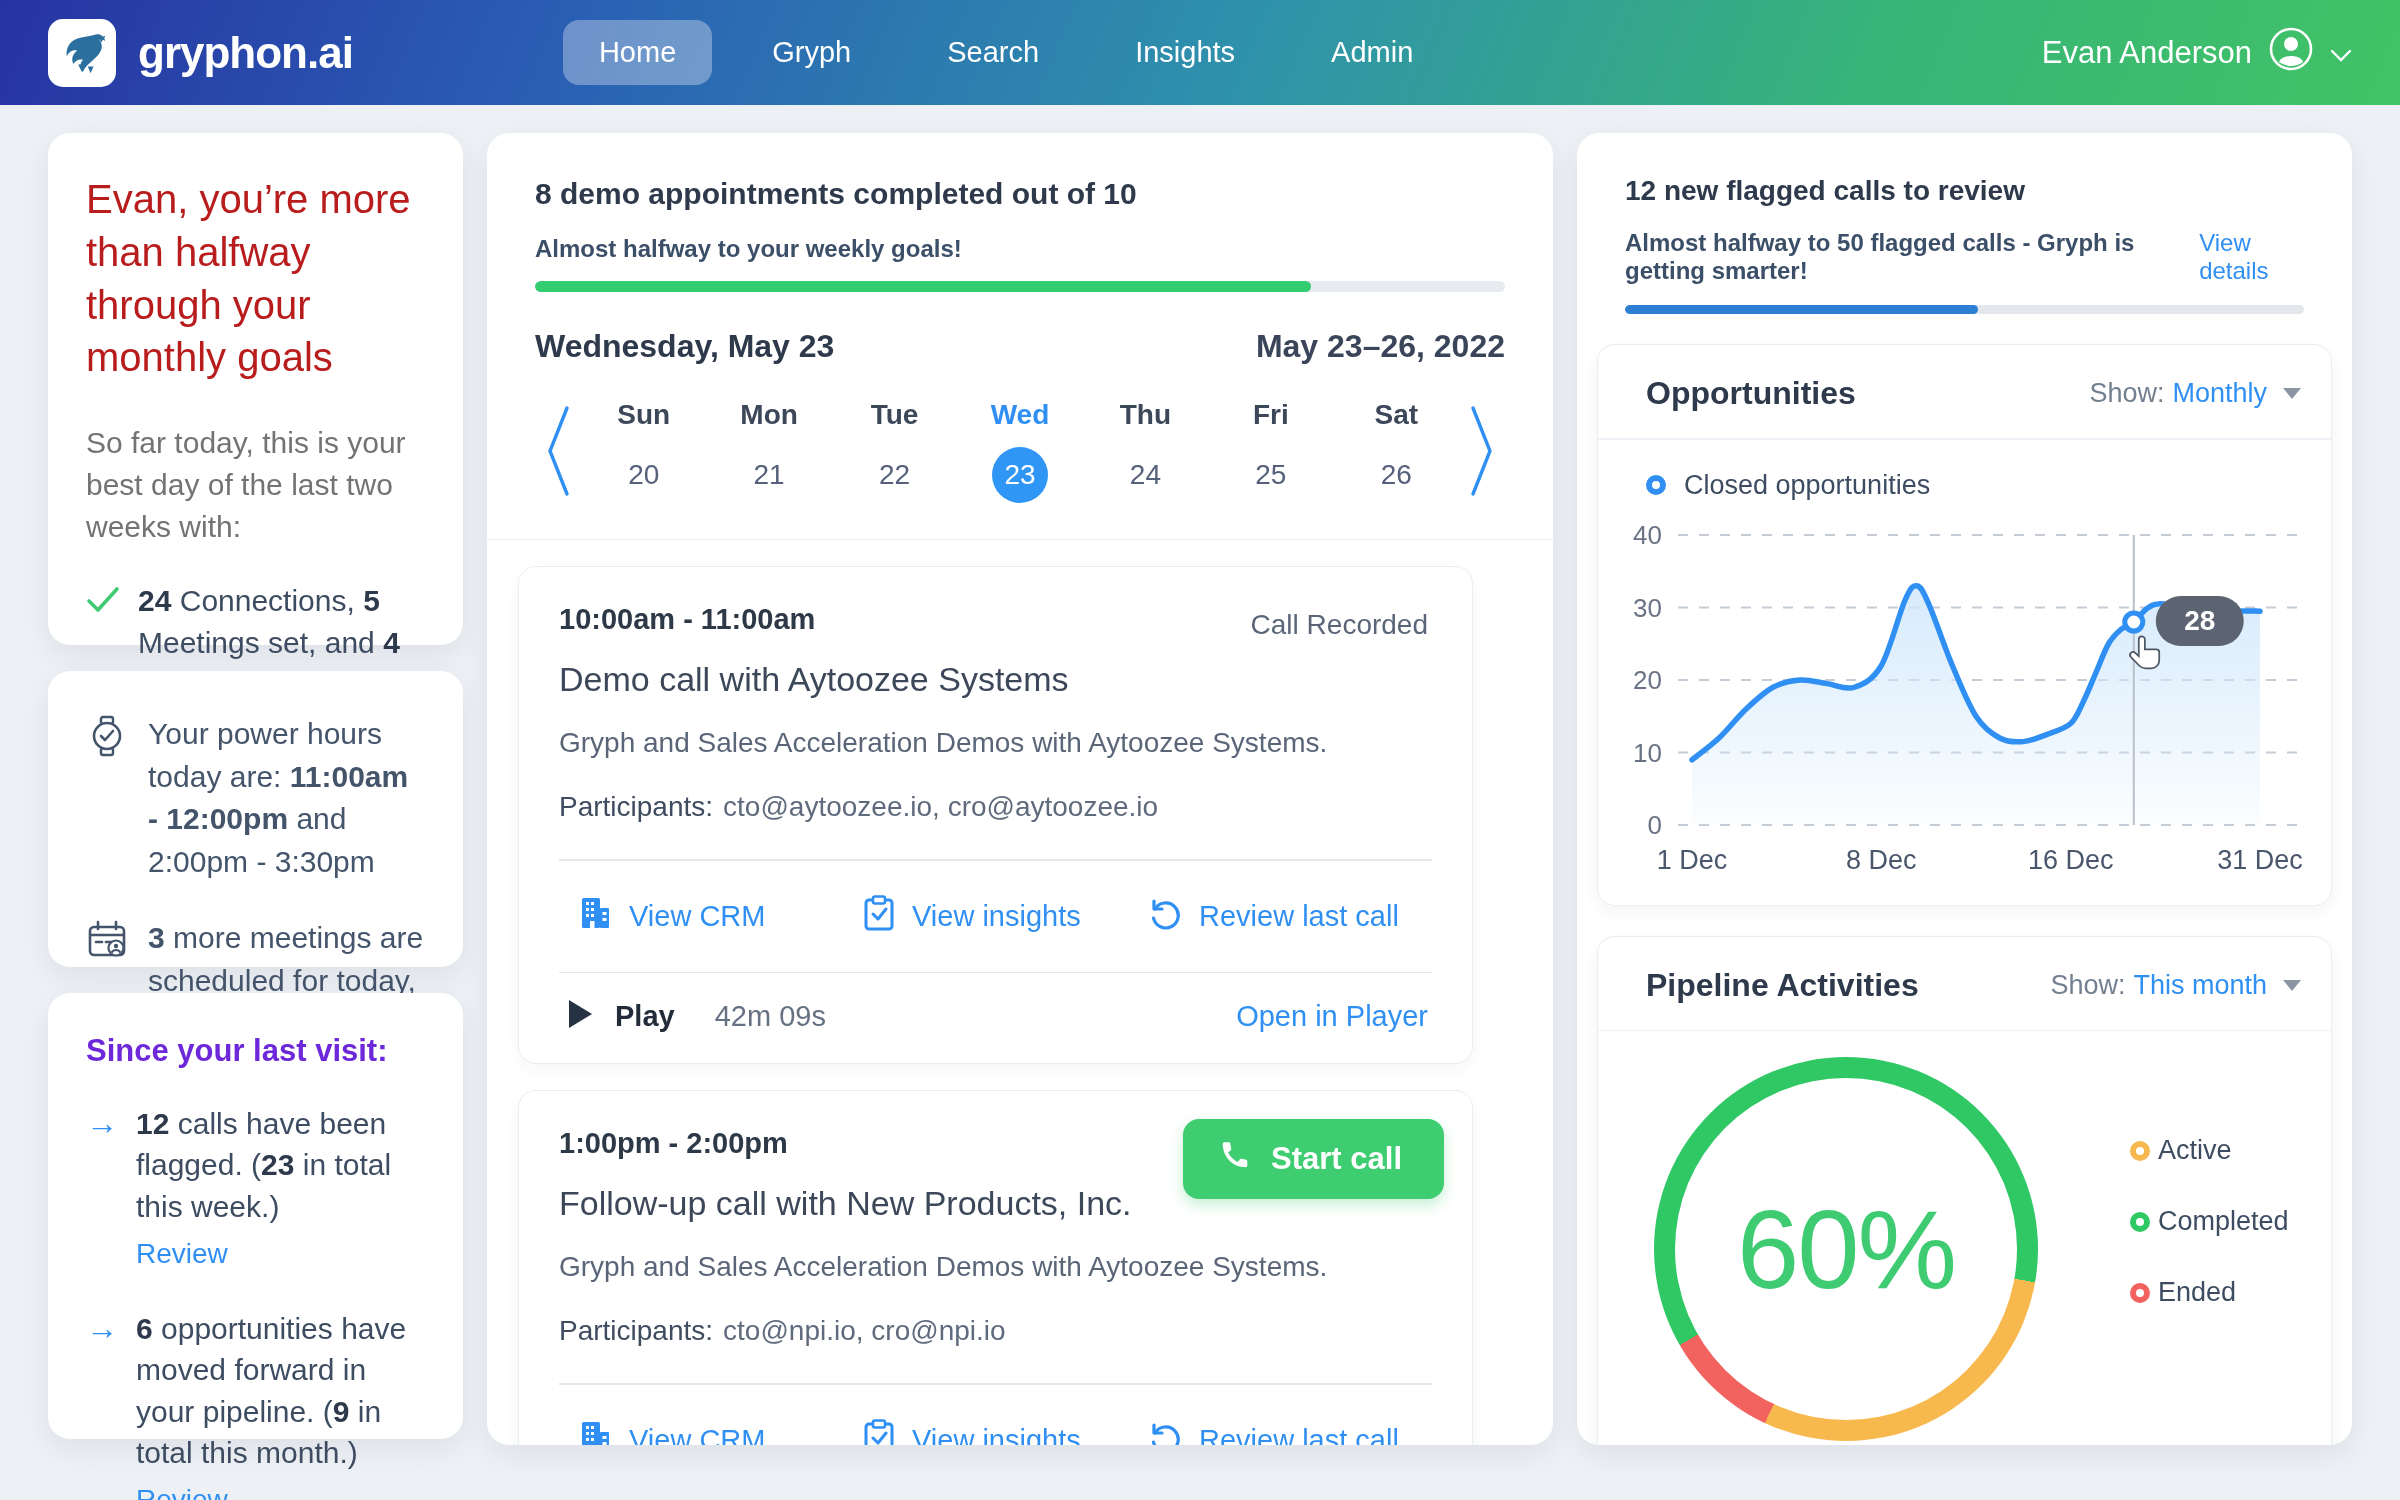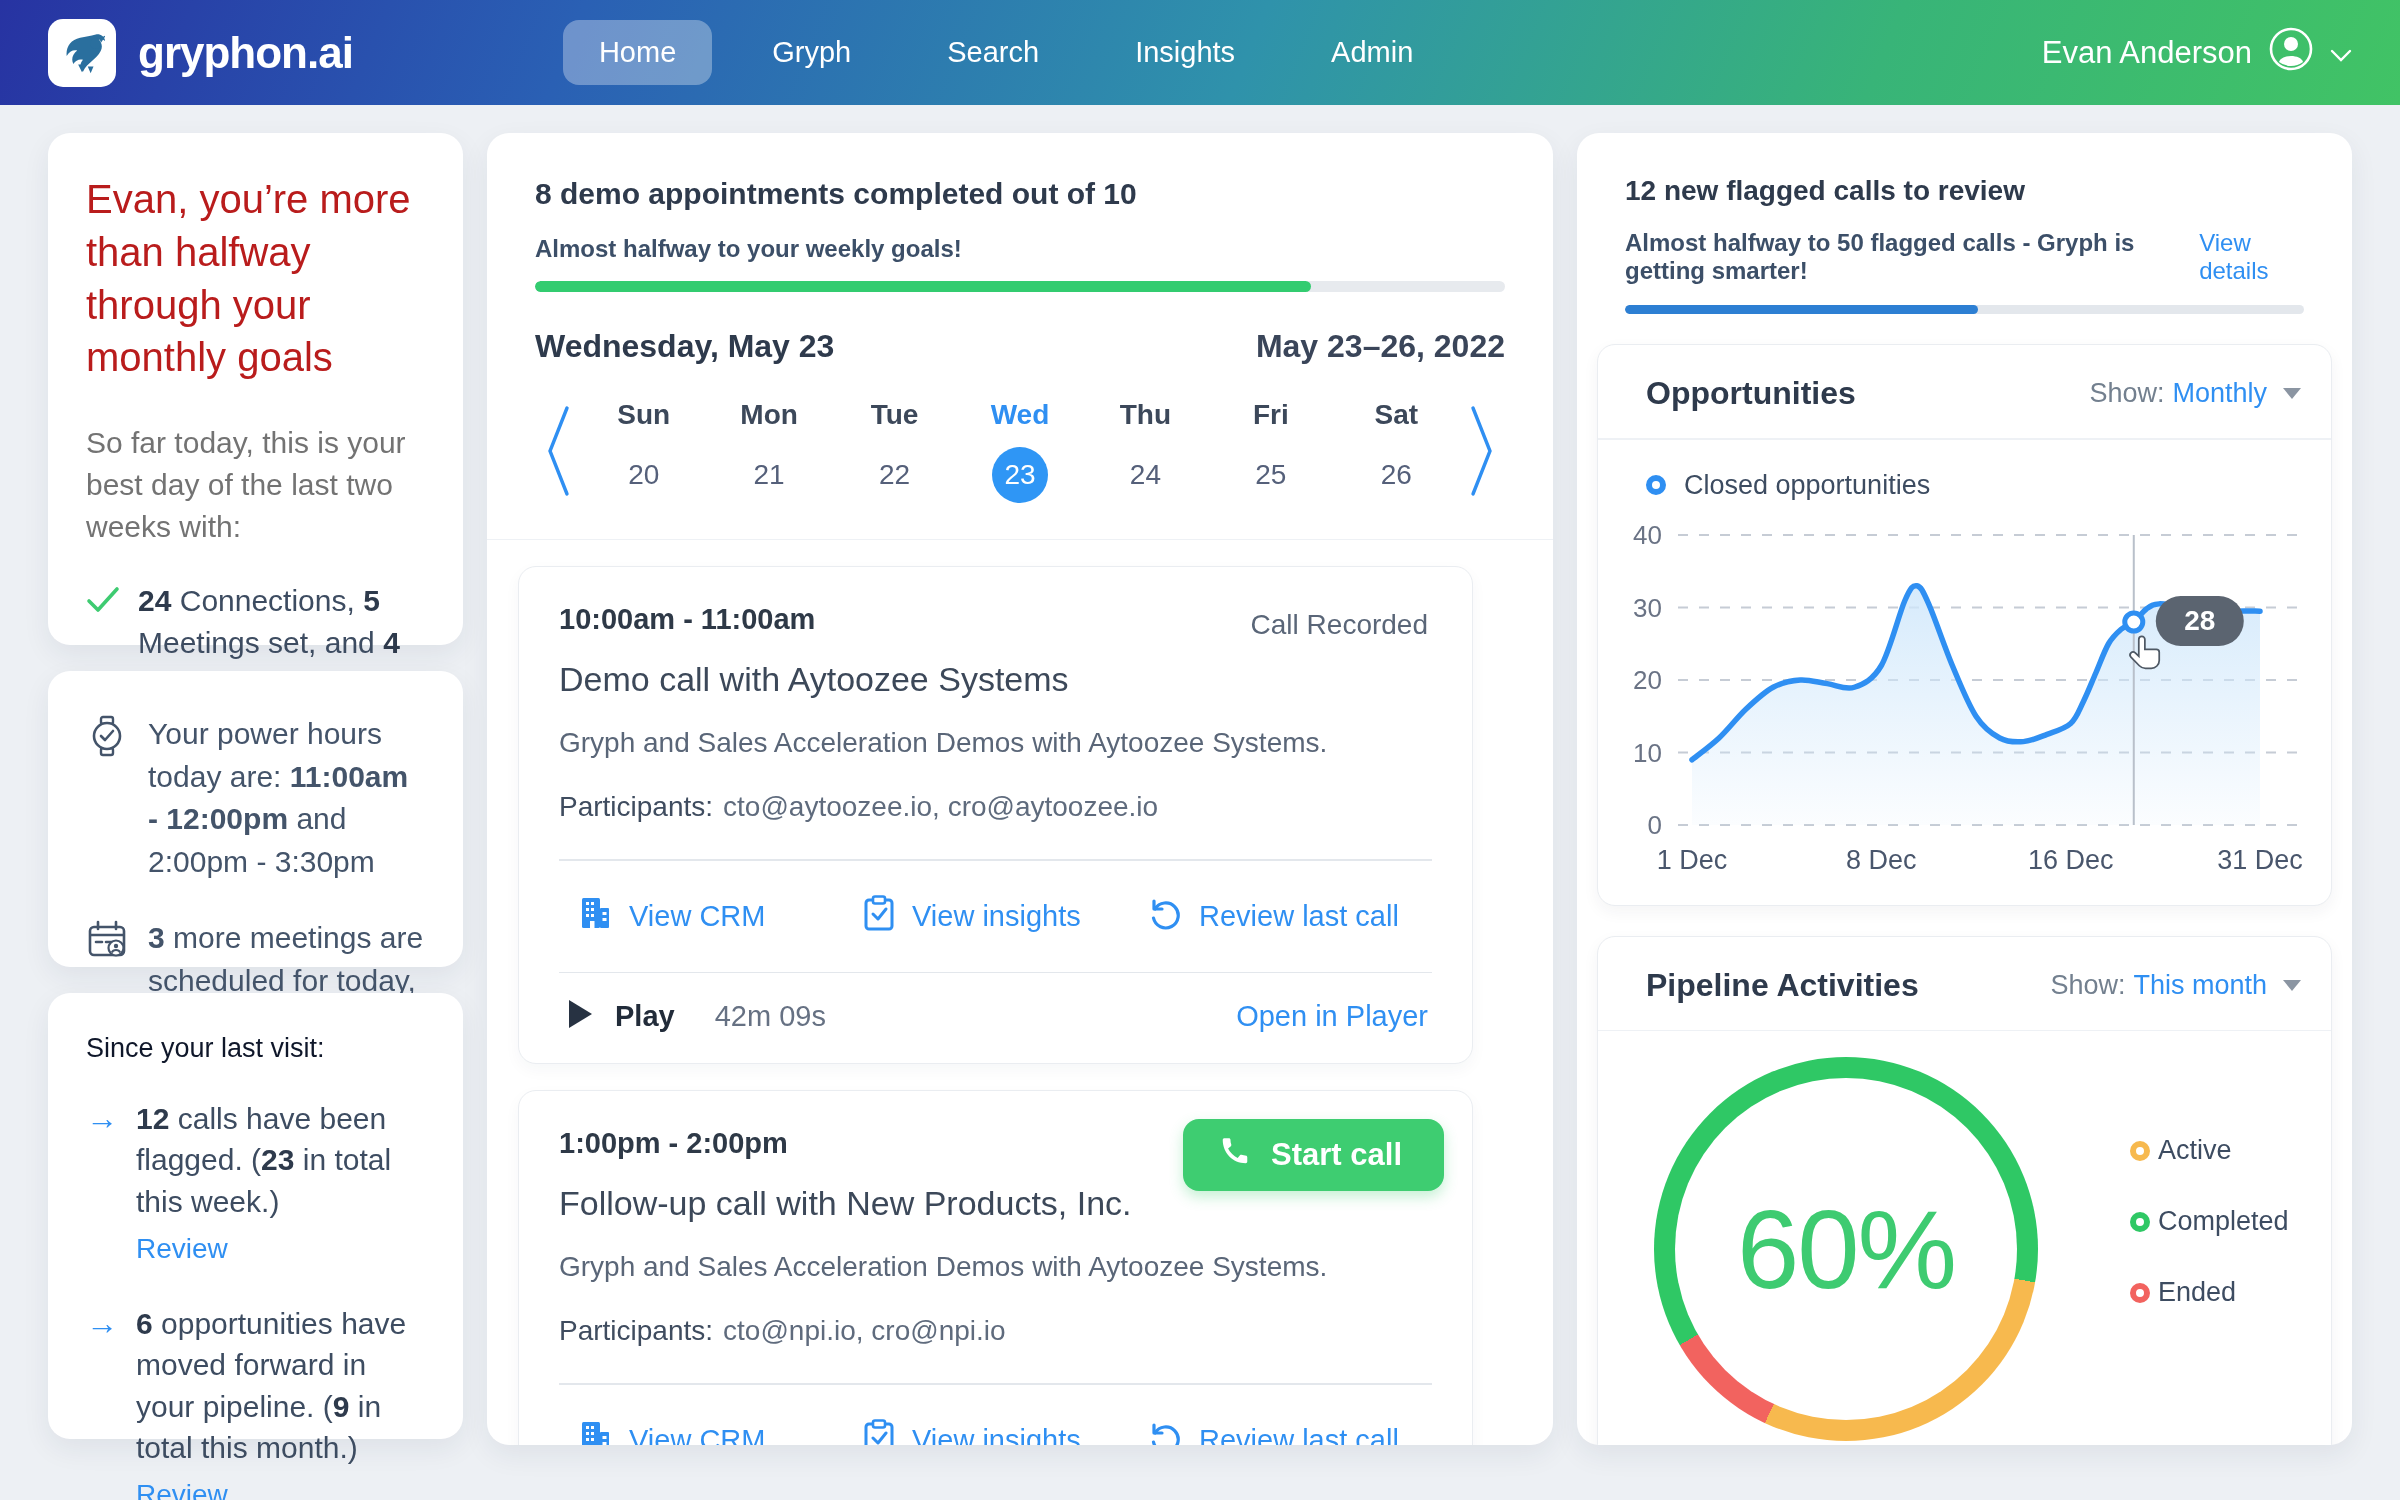--- a/index.html
+++ b/index.html
@@ -35,21 +35,21 @@
   .goal-review { display:inline-block; font-size:29px; margin:26px 0 0 48px; }
   .b { font-weight:700; color:#2e3a4c; }
 
   .power-card { padding:42px 38px; height:296px; color:#44546a; }
   .power-item { display:flex; gap:20px; font-size:30px; line-height:1.42; }
   .power-item + .power-item { margin-top:34px; }
   .power-item .ic { flex:none; margin-top:2px; }
   .power-card .b { color:#44546a; }
 
   .visits-card { padding:40px 38px; height:446px; }
-  .visits-heading { font-size:27px; font-weight:400; color:#0f172a; }
+  .visits-heading { font-size:31px; font-weight:700; color:#6d28d9; }
   .visit-item { display:flex; gap:18px; margin-top:34px; font-size:30px; line-height:1.38; color:#3d4c61; }
   .visit-item .arrow { color:#2f8ff2; font-size:32px; flex:none; margin-top:-2px; }
   .visit-review { display:block; font-size:28px; margin-top:8px; }
 
   
   .progress-section { padding:44px 48px 8px 48px; }
   .progress-title { font-size:30px; font-weight:600; color:#2e3a4c; }
   .progress-sub { font-size:24px; font-weight:600; color:#3c4f68; margin-top:24px; }
   .bar { height:11px; border-radius:6px; background:#e7eaee; margin-top:18px; overflow:hidden; }
   .bar-fill { height:100%; border-radius:6px; background:#33cc70; }
@@ -75,21 +75,21 @@
   .appt-desc { font-size:28px; color:#5a6678; margin-top:28px; }
   .appt-part { font-size:28px; margin-top:32px; color:#3f4c5f; }
   .appt-part .vals { color:#5f6b7d; margin-left:10px; }
   .appt-div { height:1.5px; background:#e3e7ec; margin-top:36px; }
   .actions-row { display:flex; padding:34px 0 34px 18px; }
   .action { width:308px; display:flex; align-items:center; gap:16px; font-size:29px; font-weight:500; color:#2f8ff2; cursor:pointer; }
   .play-row { display:flex; align-items:center; padding:26px 4px 30px 8px; }
   .play-label { font-size:29px; font-weight:700; color:#222c3a; margin-left:22px; }
   .play-dur { font-size:29px; color:#667183; margin-left:40px; }
   .open-player { margin-left:auto; font-size:29px; }
-  .startcall-btn { position:absolute; top:28px; right:28px; height:72px; padding:0 42px 0 36px; background:#3ecd71;
+  .startcall-btn { position:absolute; top:28px; right:28px; height:80px; padding:0 42px 0 36px; background:#3ecd71;
     border:none; border-radius:16px; display:flex; align-items:center; gap:20px; color:#fff; font-size:31px; font-weight:600;
     font-family:"Liberation Sans",sans-serif; cursor:pointer; box-shadow:0 6px 14px rgba(62,205,113,.3); }
   .appt-2 { padding-bottom:44px; }
 
   
   .flagged { padding:42px 48px 30px 48px; }
   .flagged-title { font-size:28px; font-weight:600; color:#2e3a4c; }
   .flagged-row { display:flex; align-items:baseline; margin-top:22px; }
   .flagged-sub { font-size:24px; font-weight:600; color:#3c4f68; }
   .flagged-link { margin-left:auto; font-size:24px; }

